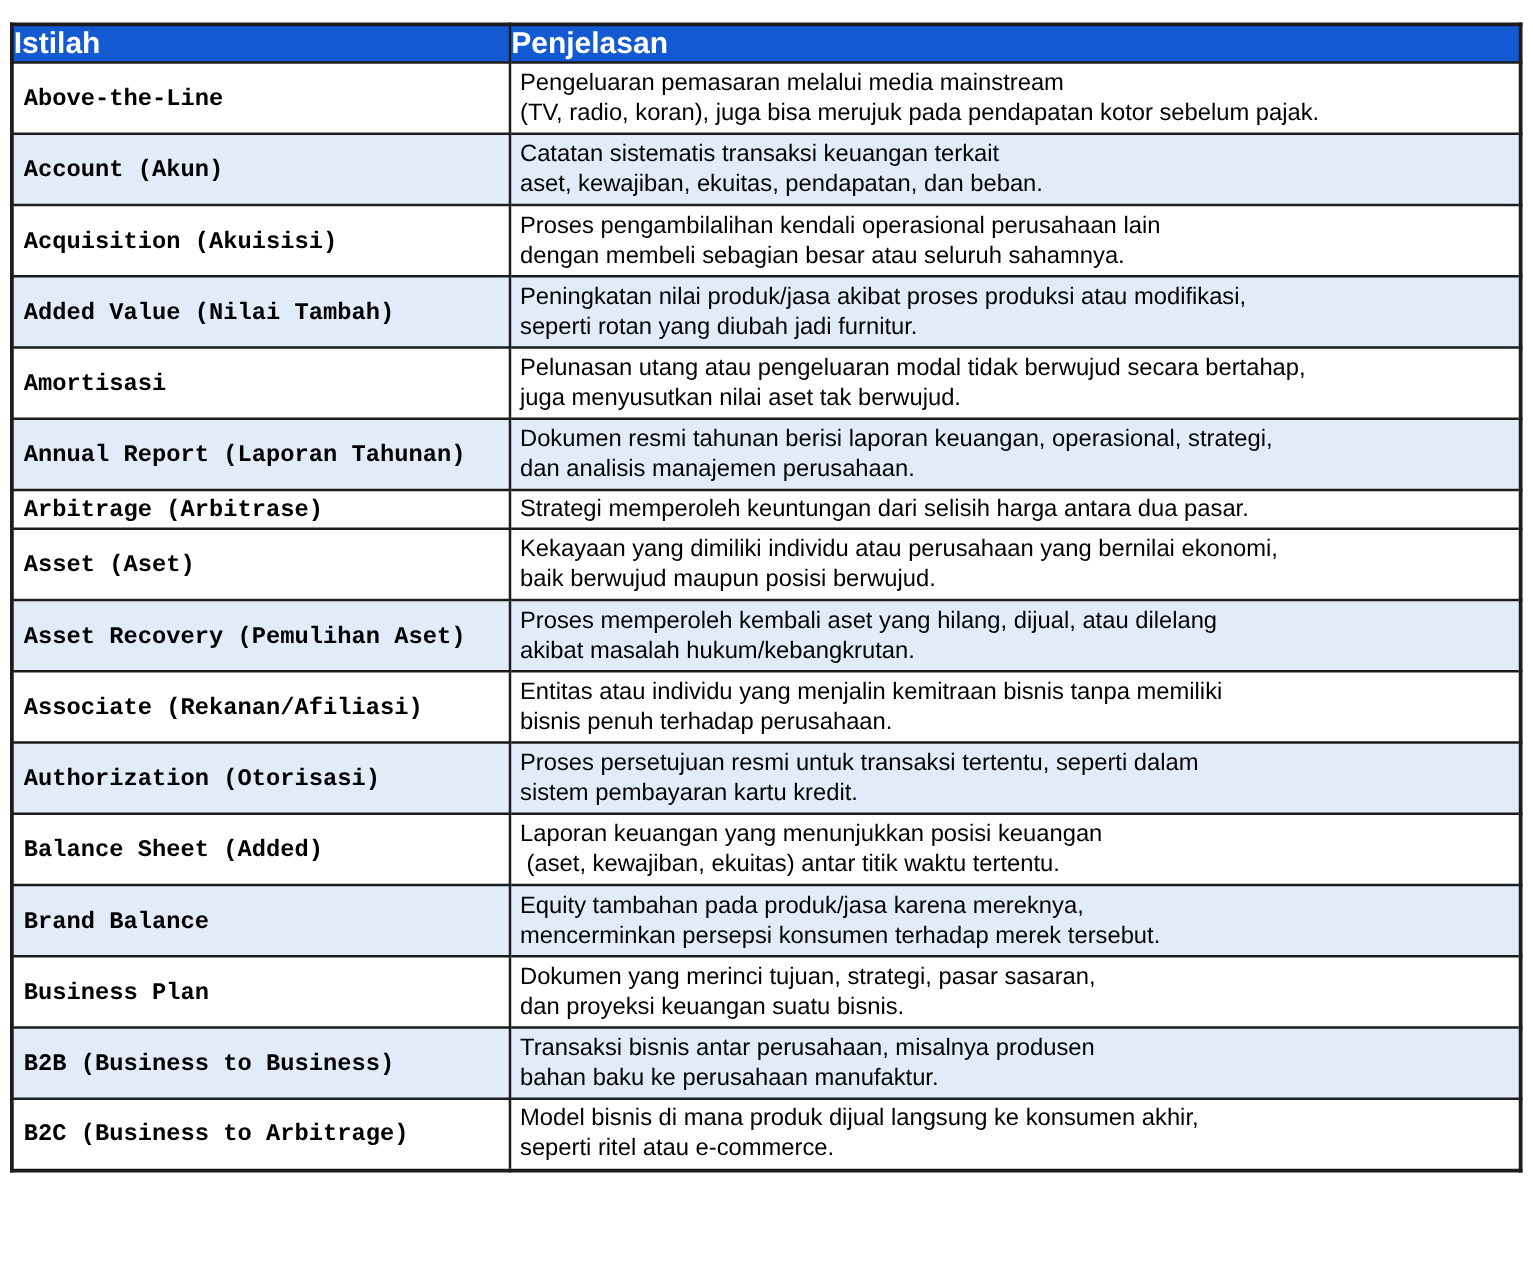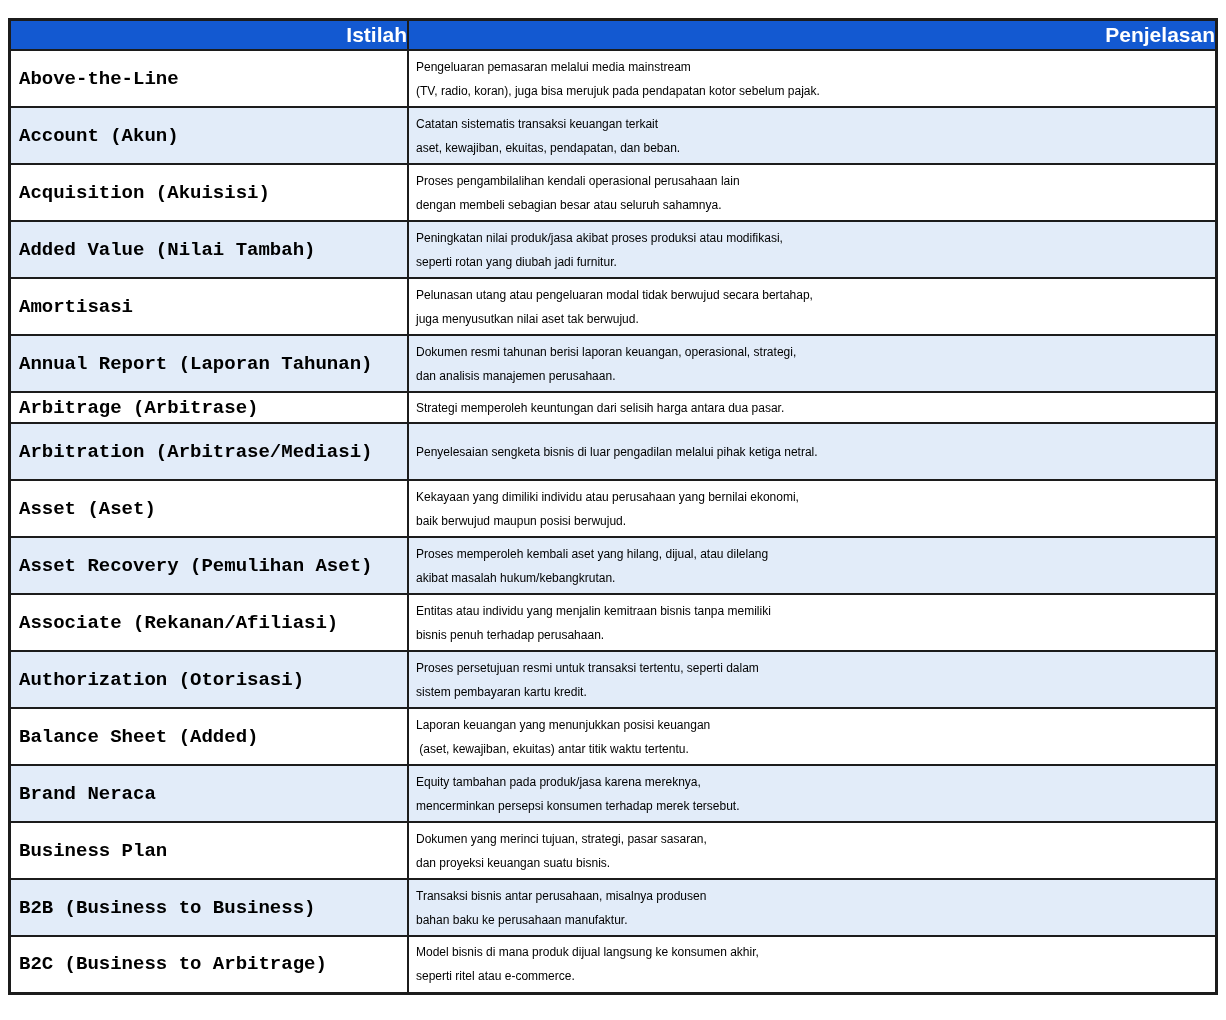--- a/index.html
+++ b/index.html
@@ -26,40 +26,40 @@
     table-layout:fixed;
     border:3px solid var(--border);
   }
   th,td{
     border:2px solid var(--border);
     padding:0;
   }
   thead th{
     background:var(--header-bg);
     color:var(--header-text);
-    font-size:21px;
+    font-size:24px;
     font-weight:bold;
-    text-align:right;
+    text-align:left;
     height:28px;
     vertical-align:middle;
   }
   th.col-term{width:396px;}
   tbody tr{height:57px;background:var(--row-bg);}
   tbody tr.alt{background:var(--row-alt-bg);}
   tbody tr.compact{height:31px;}
   td.term-cell{
     font-weight:bold;
     font-size:19px;
     vertical-align:middle;
     padding-left:8px;
     padding-right:4px;
     font-family:Liberation Mono, monospace;
   }
   td.def-cell{
-    font-size:12px;
+    font-size:19px;
     vertical-align:middle;
     padding-left:7px;
     padding-right:4px;
     line-height:24px;
   }
   td.def-cell div{
     white-space:pre-wrap;
   }
 </style>
 </head>
@@ -115,26 +115,20 @@
             <div>Dokumen resmi tahunan berisi laporan keuangan, operasional, strategi,</div>
             <div>dan analisis manajemen perusahaan.</div>
           </td>
         </tr>
         <tr class=" compact">
           <td class="term-cell">Arbitrage (Arbitrase)</td>
           <td class="def-cell">
             <div>Strategi memperoleh keuntungan dari selisih harga antara dua pasar.</div>
           </td>
         </tr>
-        <tr class="alt">
-          <td class="term-cell">Arbitration (Arbitrase/Mediasi)</td>
-          <td class="def-cell">
-            <div>Penyelesaian sengketa bisnis di luar pengadilan melalui pihak ketiga netral.</div>
-          </td>
-        </tr>
         <tr class="">
           <td class="term-cell">Asset (Aset)</td>
           <td class="def-cell">
             <div>Kekayaan yang dimiliki individu atau perusahaan yang bernilai ekonomi,</div>
             <div>baik berwujud maupun posisi berwujud.</div>
           </td>
         </tr>
         <tr class="alt">
           <td class="term-cell">Asset Recovery (Pemulihan Aset)</td>
           <td class="def-cell">
@@ -157,21 +151,21 @@
           </td>
         </tr>
         <tr class="">
           <td class="term-cell">Balance Sheet (Added)</td>
           <td class="def-cell">
             <div>Laporan keuangan yang menunjukkan posisi keuangan</div>
             <div> (aset, kewajiban, ekuitas) antar titik waktu tertentu.</div>
           </td>
         </tr>
         <tr class="alt">
-          <td class="term-cell">Brand Neraca</td>
+          <td class="term-cell">Brand Balance</td>
           <td class="def-cell">
             <div>Equity tambahan pada produk/jasa karena mereknya,</div>
             <div>mencerminkan persepsi konsumen terhadap merek tersebut.</div>
           </td>
         </tr>
         <tr class="">
           <td class="term-cell">Business Plan</td>
           <td class="def-cell">
             <div>Dokumen yang merinci tujuan, strategi, pasar sasaran,</div>
             <div>dan proyeksi keuangan suatu bisnis.</div>

